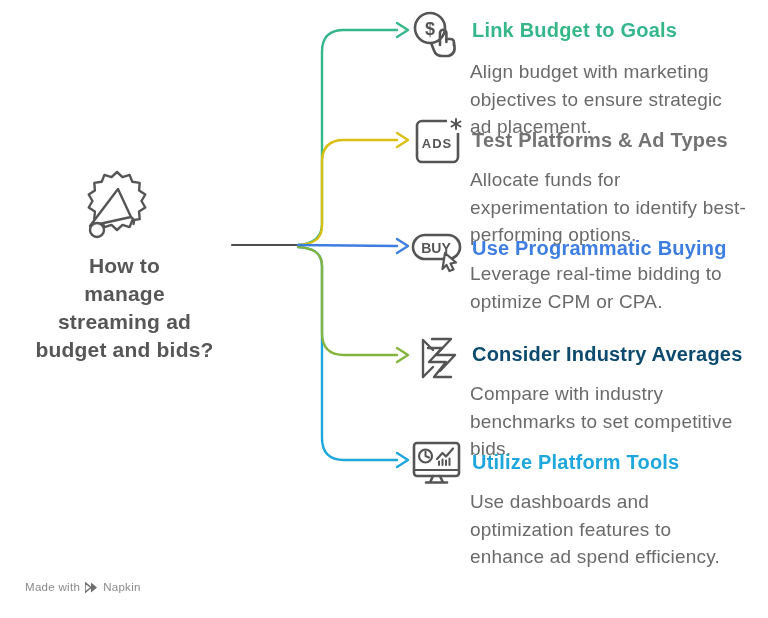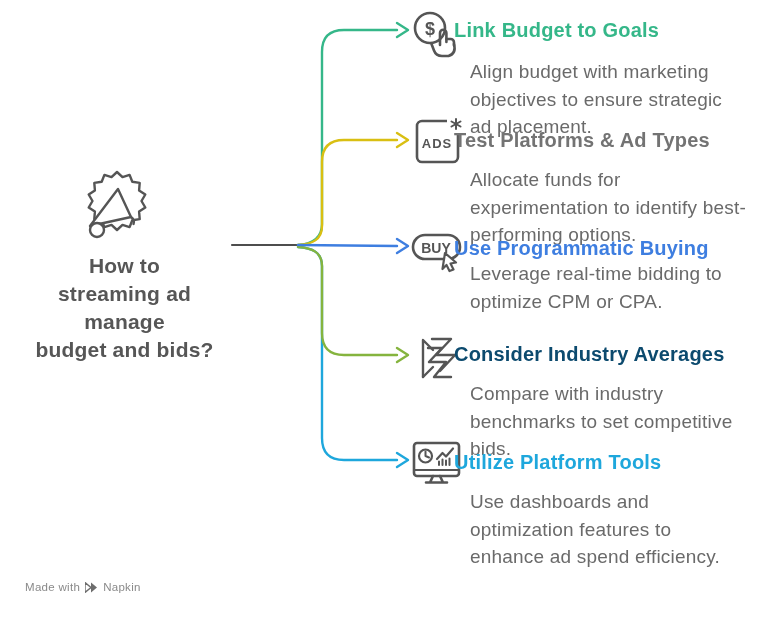--- a/index.html
+++ b/index.html
@@ -3,21 +3,21 @@
 <meta charset="utf-8">
 <style>
   html,body{margin:0;padding:0;background:#fff;}
   #canvas{position:relative;width:768px;height:618px;background:#fff;overflow:hidden;
           font-family:"Liberation Sans",sans-serif;}
   #connectors{position:absolute;left:0;top:0;z-index:1;}
   .center-block{position:absolute;left:0;top:252px;width:234px;z-index:2;text-align:center;}
   .center-icon{position:absolute;left:72px;top:168px;width:88px;height:78px;z-index:2;}
   .q-line{font-weight:700;font-size:21px;line-height:28px;color:#565656;letter-spacing:.2px;margin-left:15px;}
   .branch-icon{position:absolute;z-index:2;width:58px;height:58px;}
-  .branch-text{position:absolute;left:454px;width:282px;z-index:2;}
+  .branch-text{position:absolute;left:472px;width:282px;z-index:2;}
   .branch-title{font-weight:700;font-size:20px;line-height:24px;white-space:nowrap;letter-spacing:.2px;}
   .branch-desc{position:absolute;left:470px;width:278px;z-index:2;font-size:19px;line-height:27.5px;
                color:#6a6a6a;letter-spacing:.2px;}
   .footer{position:absolute;left:25px;top:581px;z-index:2;display:flex;align-items:center;gap:5px;
           font-size:11.5px;color:#8a8a8a;letter-spacing:.3px;}
   .footer svg{display:block;}
   svg.icon path,svg.icon circle,svg.icon rect,svg.icon polygon,svg.icon polyline,svg.icon line
     {vector-effect:non-scaling-stroke;}
 </style>
 </head>
@@ -43,22 +43,22 @@
 
   <svg class="center-icon icon" viewBox="0 0 88 78" fill="none" stroke="#555555" stroke-width="2.4" stroke-linejoin="round" stroke-linecap="round">
     <polygon id="starburst" points="45.0,4.0 50.5,9.1 57.6,6.9 60.3,13.8 67.7,14.9 67.1,22.4 73.3,26.5 69.5,33.0 73.3,39.5 67.1,43.6 67.7,51.1 60.3,52.2 57.6,59.1 50.5,56.9 45.0,62.0 39.5,56.9 32.4,59.1 29.7,52.2 22.3,51.1 22.9,43.6 16.7,39.5 20.5,33.0 16.7,26.5 22.9,22.4 22.3,14.9 29.7,13.8 32.4,6.9 39.5,9.1"></polygon>
     <polygon points="18,58 46,21 59,49" fill="#ffffff"></polygon>
     <path d="M59 49 q4 3 2.5 7"></path>
     <circle cx="25" cy="62" r="7" fill="#ffffff"></circle>
   </svg>
 
   <div class="center-block">
     <div class="q-line">How to</div>
+    <div class="q-line">manage</div>
     <div class="q-line">streaming ad</div>
-    <div class="q-line">manage</div>
     <div class="q-line">budget and bids?</div>
   </div>
 
   <svg class="branch-icon icon" style="left:406px;top:8px;" viewBox="0 0 58 58" fill="none" stroke="#555555" stroke-width="2.6" stroke-linecap="round" stroke-linejoin="round">
     <circle cx="24" cy="20" r="15"></circle>
     <text x="24" y="26.5" font-size="18" font-weight="700" text-anchor="middle" fill="#555555" stroke="none" font-family="Liberation Sans, sans-serif">$</text>
     <path d="M34 37 V25 a3.2 3.2 0 0 1 6.4 0 v9"></path>
     <path d="M40.4 31 h4.2 a3.4 3.4 0 0 1 3.4 3.4 v3"></path>
     <path d="M48 36 q2.5 9.5 -5.5 12 h-6.5 q-6 0 -8 -5.5 l-2.5 -6.5"></path>
   </svg>

